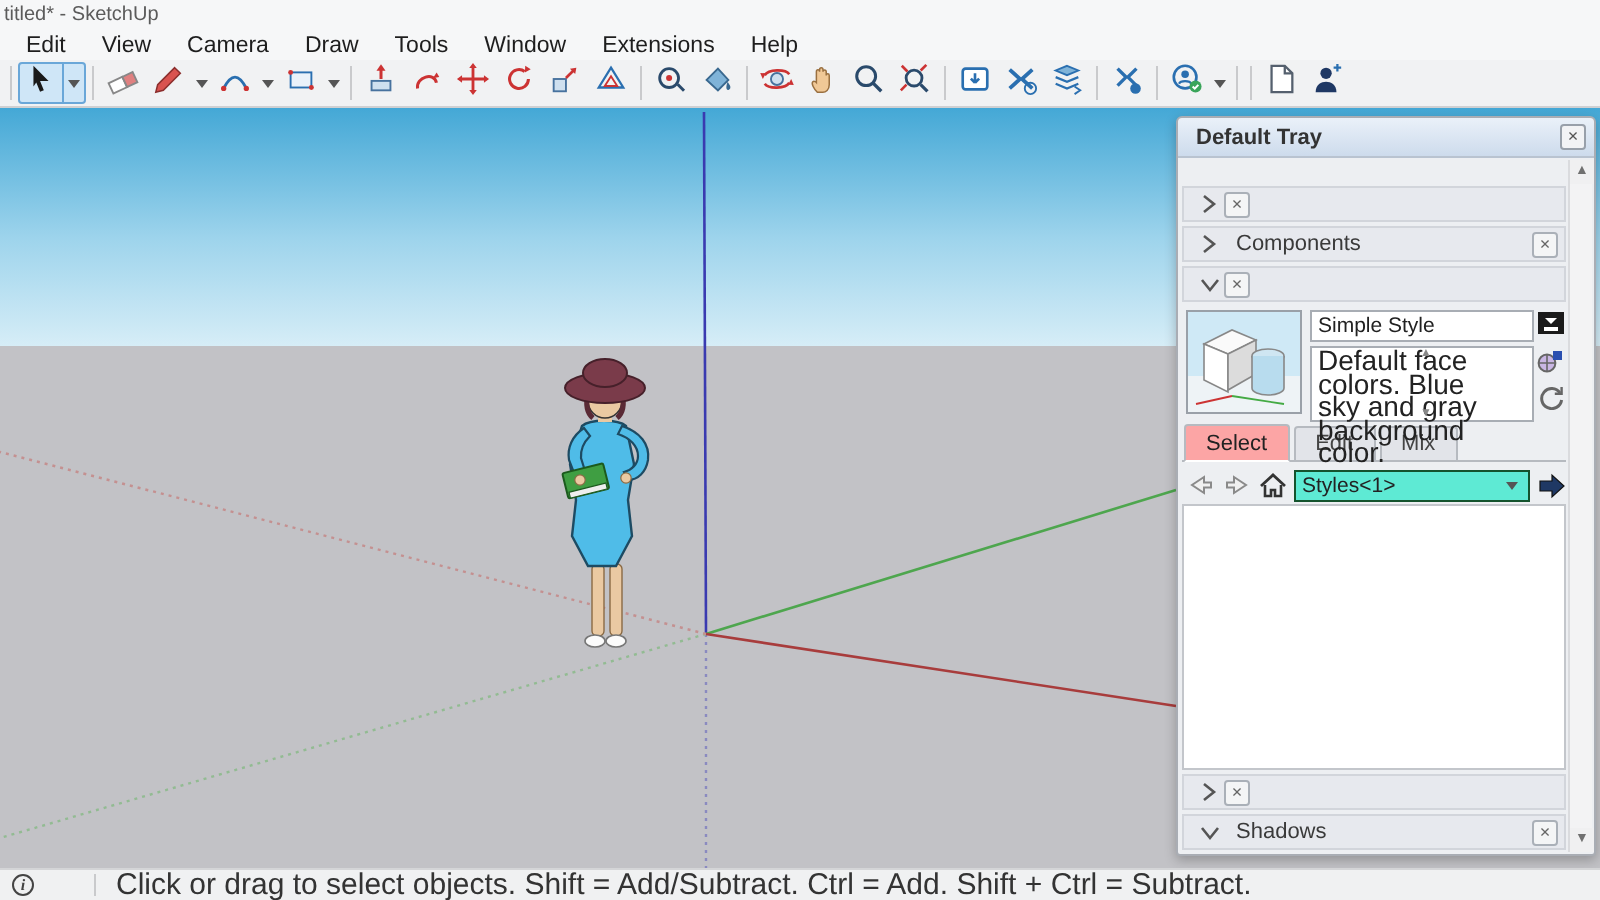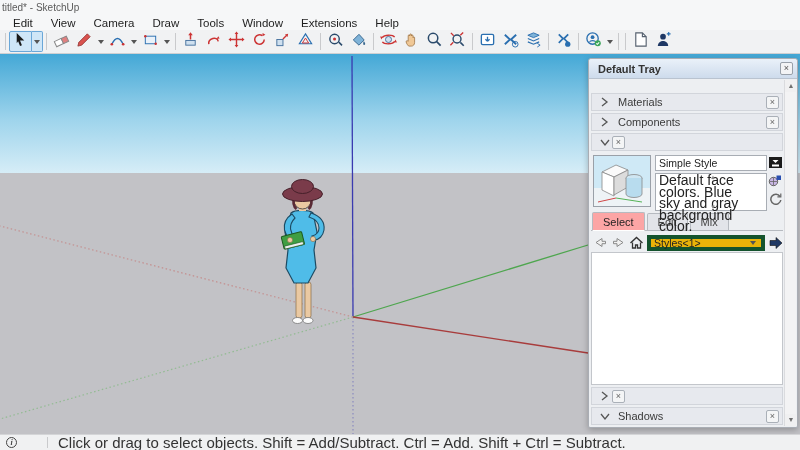--- a/index.html
+++ b/index.html
@@ -69,21 +69,21 @@
   .desc-arrows span { font-size:6px; color:#888; text-align:center; }
   .side-icons { position:absolute; right:0px; top:2px; width:16px; height:54px;
     display:flex; flex-direction:column; justify-content:space-between; align-items:center; }
   .tabs { height:19px; display:flex; align-items:flex-end; border-bottom:1px solid #b6bac0; padding-left:1px; }
   .tab { font-size:11px; color:#444; padding:2px 10px 2px; background:#e2e4e9;
     border:1px solid #b6bac0; border-bottom:none; border-radius:2px 2px 0 0; margin-right:2px; height:17px; }
   .tab.active { background:#fca5a5; color:#222; height:19px; margin-bottom:-1px;
     border-bottom:1px solid #fff; padding-top:3px; }
   .navrow { height:21px; display:flex; align-items:center; gap:3px; padding:2px 0 0 2px; }
   .navbtn { width:15px; height:15px; display:flex; align-items:center; justify-content:center; }
-  .combo { flex:1; height:16px; border:4px solid #14532d; background:#eab308;
+  .combo { flex:1; height:16px; border:1px solid #14532d; background:#5eead4;
     display:flex; align-items:center; font-size:10.5px; color:#222; padding:0 3px;justify-content:space-between; }
   .combo .dd { margin-left:auto; }
   .list { height:133px; background:#fff; border:1px solid #c3c6cb; margin-bottom:2px; }
   
   .statusbar { position:absolute; left:0; top:434px; width:800px; height:16px;
     background:#f0f1f2; border-top:1px solid #d4d5d7; display:flex; align-items:center; }
   .info-ic { width:11px; height:11px; border:1px solid #444; border-radius:50%;
     font-size:8px; line-height:10px; text-align:center; color:#444; margin:0 4px 0 6px;
     font-family:"Liberation Serif",serif; font-style:italic; font-weight:bold; }
   .ssep { width:1px; height:11px; background:#c9cacc; margin:0 10px 0 26px; }
@@ -339,21 +339,20 @@
     </div>
     <div class="tray-body">
       <div class="spacer"></div>
 
       <div class="hdr">
         <span class="chev">
             <svg width="9" height="10" viewBox="0 0 9 10">
               <path d="M2 1l5 4-5 4" stroke="#555" stroke-width="1.3" fill="none"></path>
             </svg>
           </span>
-        <span class="lbl">Materials</span>
         <span class="x">×</span>
       </div>
 
       <div class="hdr">
         <span class="chev">
             <svg width="9" height="10" viewBox="0 0 9 10">
               <path d="M2 1l5 4-5 4" stroke="#555" stroke-width="1.3" fill="none"></path>
             </svg>
           </span>
         <span class="lbl">Components</span>

